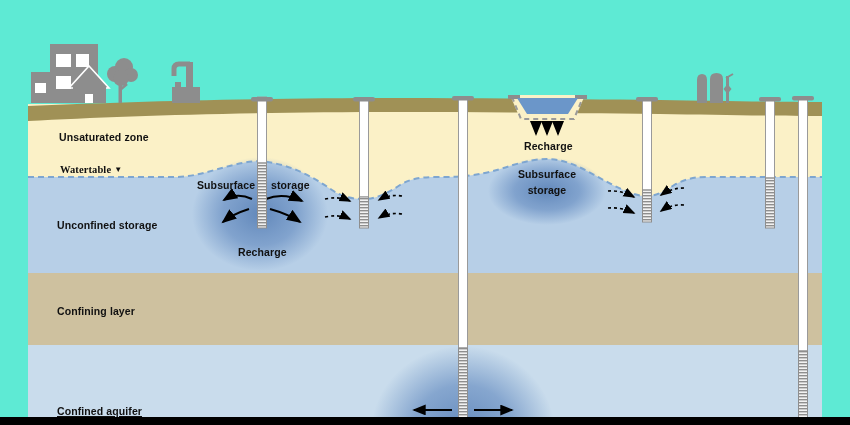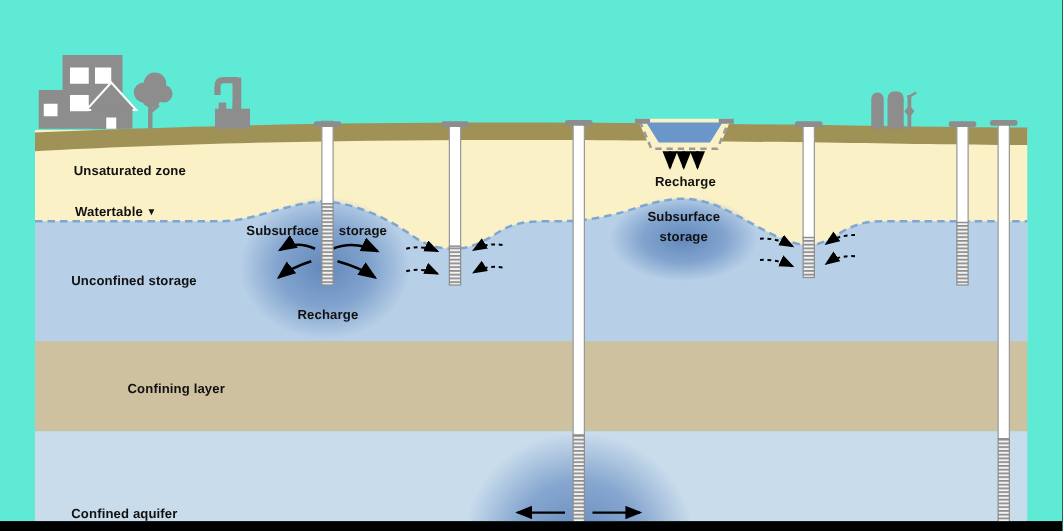--- a/index.html
+++ b/index.html
@@ -179,29 +179,29 @@
         <rect x="726" y="76" width="3" height="27"></rect>
         <polygon points="727.5,84 731.5,89 727.5,94 723.5,89"></polygon>
         <path d="M726,78 L733,74" stroke="#8d8d8d" stroke-width="2" fill="none"></path>
       </g>
     </g>
   </g>
 </svg>
 
 <div class="lbl" style="left:59px;top:131px;">Unsaturated zone</div>
 
-<div class="lbl" style="left:60px;top:164px;">
+<div class="lbl" style="left:60px;top:164px;font-family:Liberation Serif, serif;">
   <span>Watertable</span><span class="wt-marker">▼</span>
 </div>
 
 <div class="lbl" style="left:57px;top:219px;">Unconfined storage</div>
 
-<div class="lbl" style="left:57px;top:305px;margin-left:45px;">Confining layer</div>
-
-<div class="lbl" style="left:57px;top:405px;">Confined aquifer</div>
+<div class="lbl" style="left:57px;top:305px;">Confining layer</div>
+
+<div class="lbl" style="left:57px;top:405px;text-decoration:underline;">Confined aquifer</div>
 
 <div class="lbl" style="left:197px;top:179px;">Subsurface</div>
 <div class="lbl" style="left:271px;top:179px;">storage</div>
 <div class="lbl" style="left:238px;top:246px;">Recharge</div>
 
 <div class="lbl" style="left:524px;top:140px;">Recharge</div>
 <div class="lbl center" style="left:516px;top:168px;width:62px;">Subsurface</div>
 <div class="lbl center" style="left:516px;top:184px;width:62px;">storage</div>
 
 </div>

